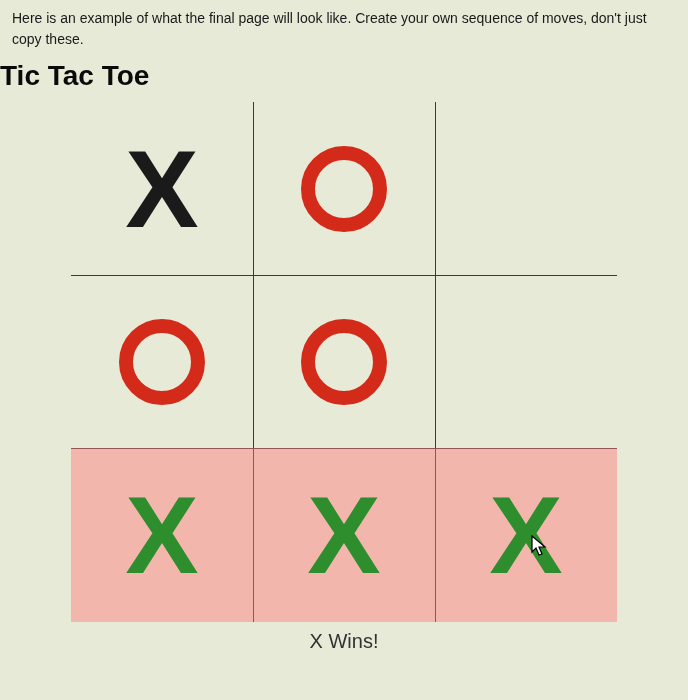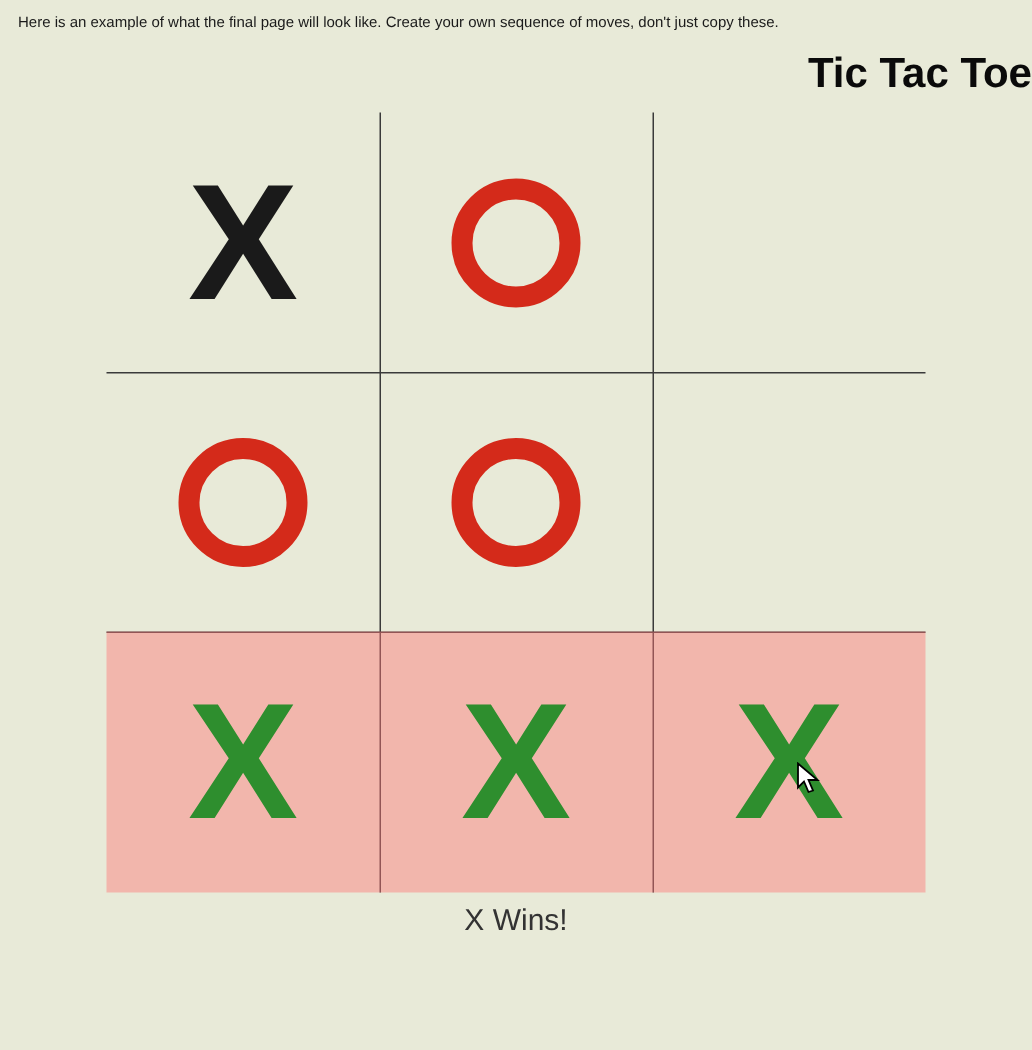--- a/index.html
+++ b/index.html
@@ -4,27 +4,27 @@
   <style>
     * { box-sizing: border-box; margin: 0; padding: 0; }
     body {
       width: 688px;
       height: 700px;
       background: #e8ead8;
       font-family: Arial, sans-serif;
       overflow: hidden;
     }
     .instructions {
-      font-size: 10px;
+      font-size: 14px;
       line-height: 1.5;
       color: #1a1a1a;
       padding: 8px 12px 4px 12px;
     }
     .title {
-      text-align: right;
+      text-align: left;
       font-family: "Comic Sans MS", cursive, sans-serif;
       font-size: 28px;
       font-weight: bold;
       color: #0a0a0a;
       margin-top: 6px;
       margin-bottom: 10px;
     }
     .board {
       position: relative;
       width: 546px;

